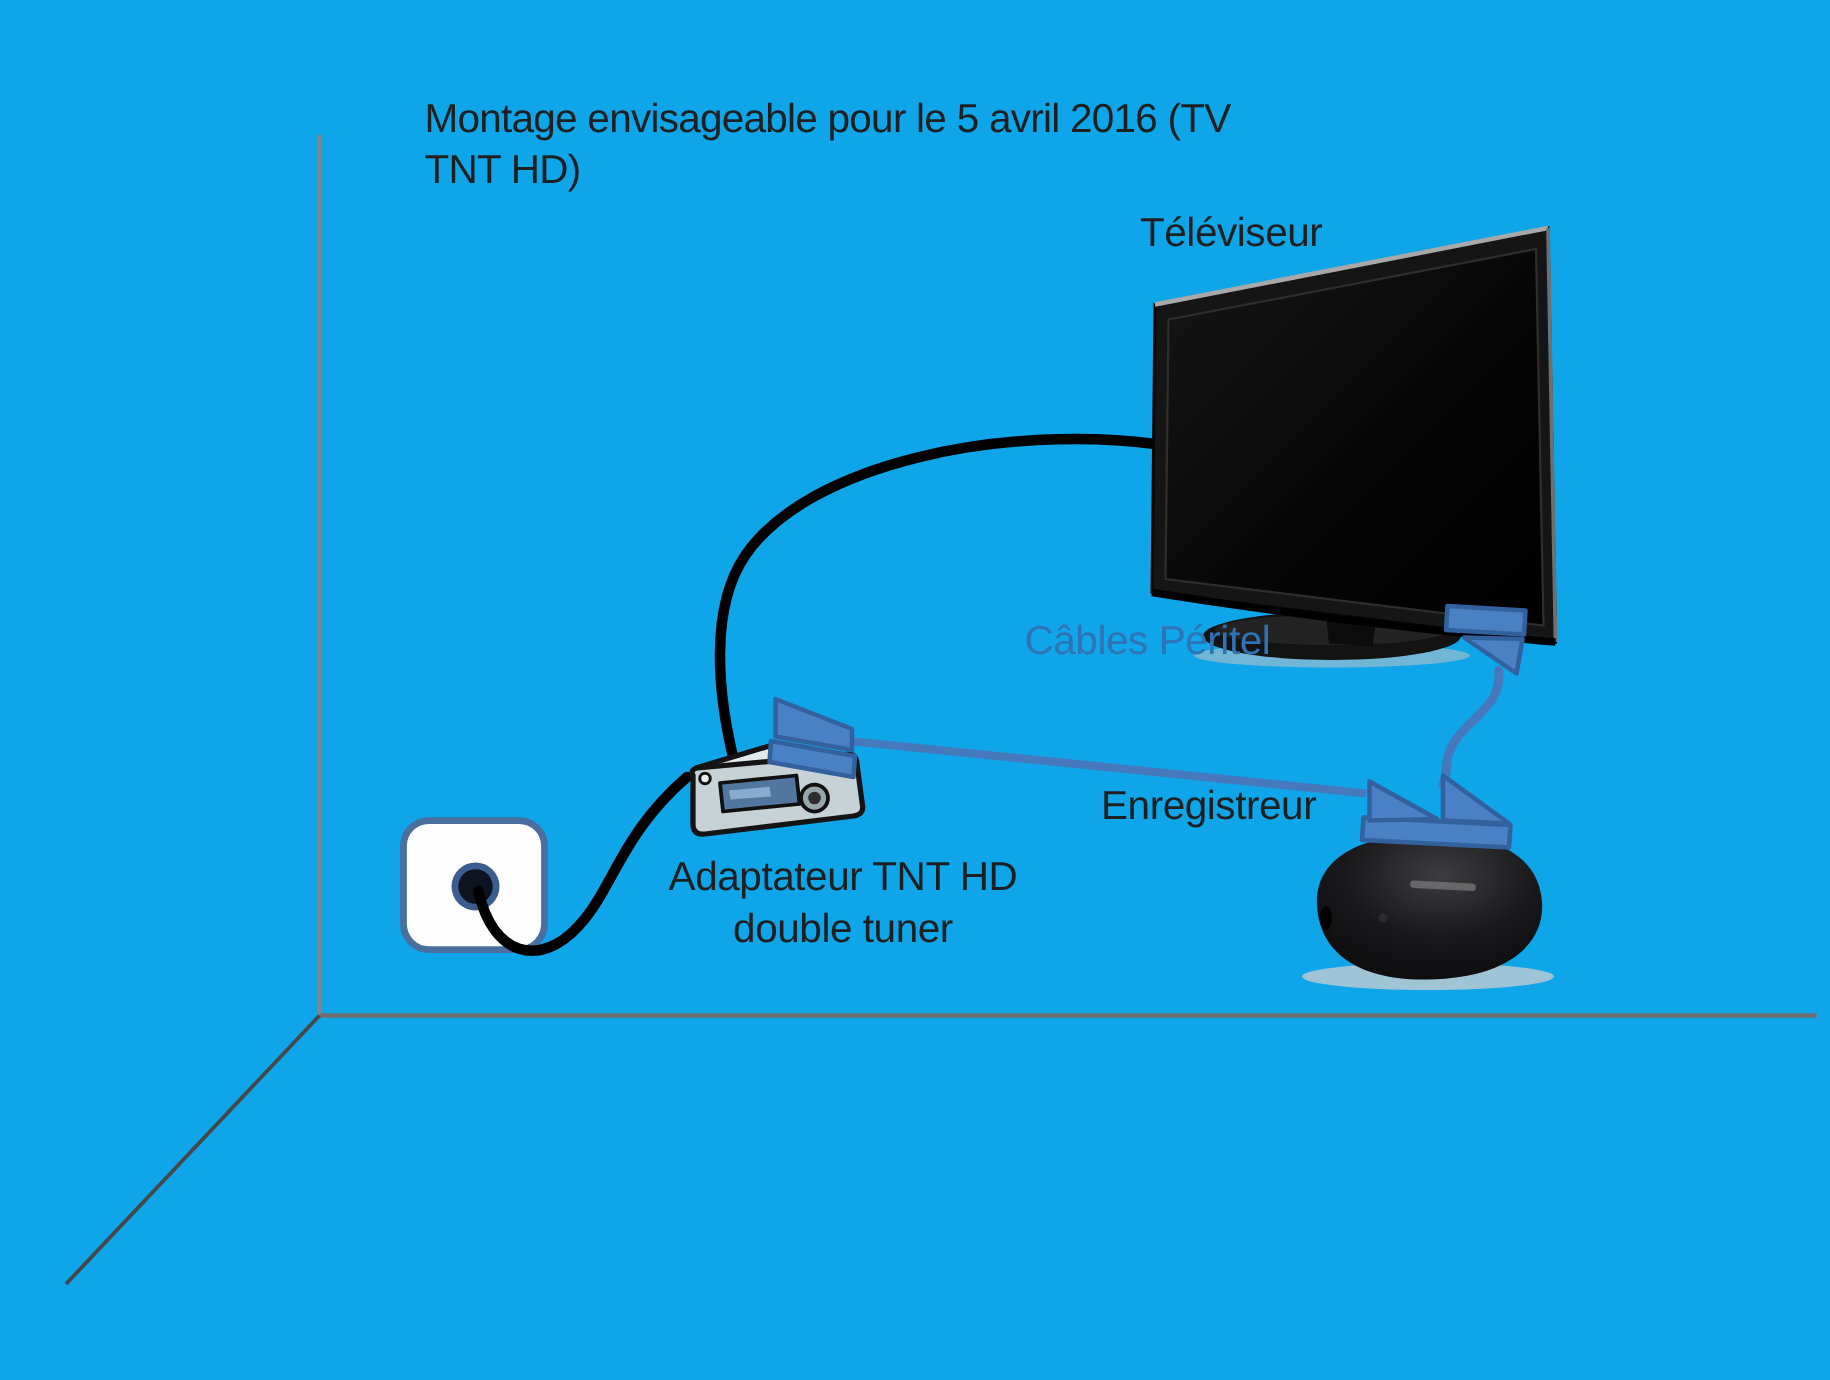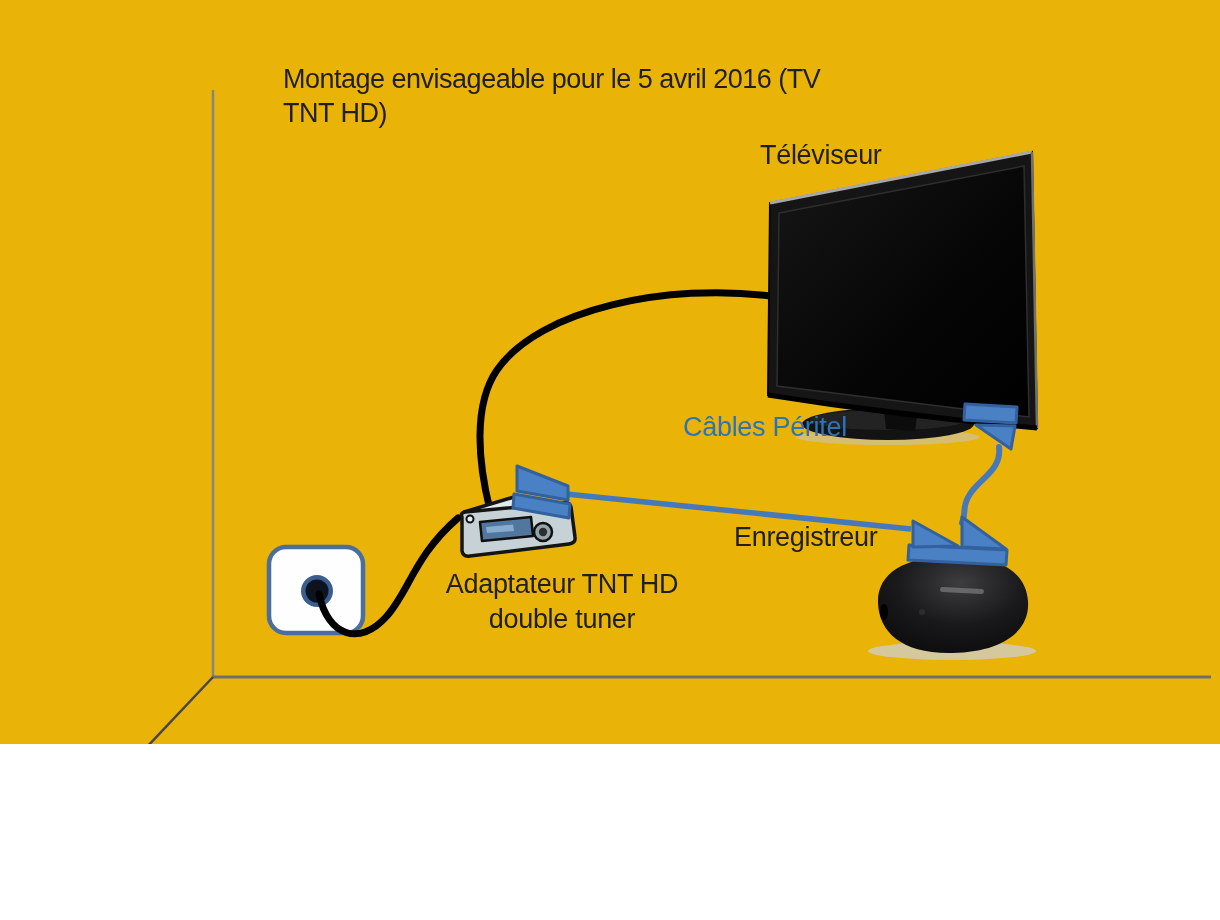--- a/index.html
+++ b/index.html
@@ -1,16 +1,16 @@
 <!DOCTYPE html>
 <html><head>
 <meta charset="utf-8">
 <style>
   html,body{margin:0;padding:0;background:#ffffff;}
-  .canvas{position:relative;width:1220px;height:744px;background:#eab308;overflow:hidden;}
+  .canvas{position:relative;width:1220px;height:920px;background:#0ea5e9;overflow:hidden;}
   svg{display:block;}
   text{font-family:"Liberation Sans","DejaVu Sans",sans-serif;fill:#1f1f1f;}
   .title-text{font-size:27px;letter-spacing:-0.5px;}
   .node-label{font-size:27px;letter-spacing:-0.3px;}
   .blue-label{fill:#2e74b5;}
 </style>
 </head>
 <body>
 
 <div class="canvas">

